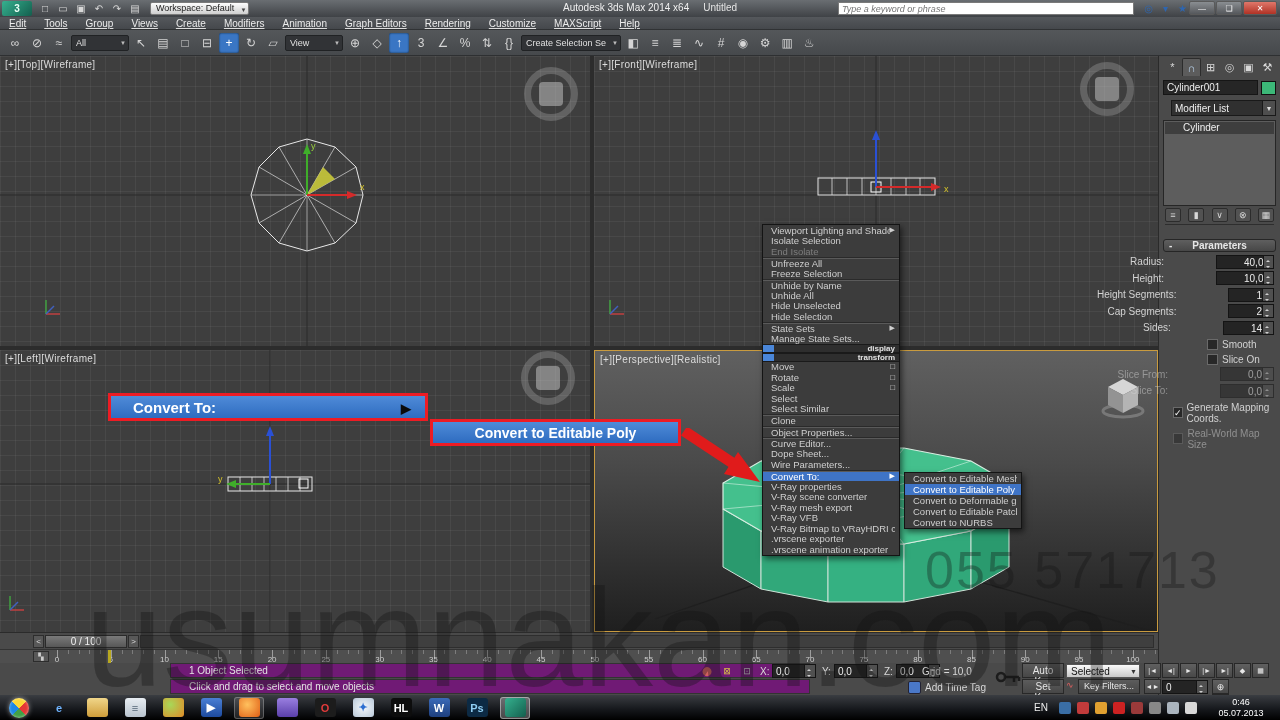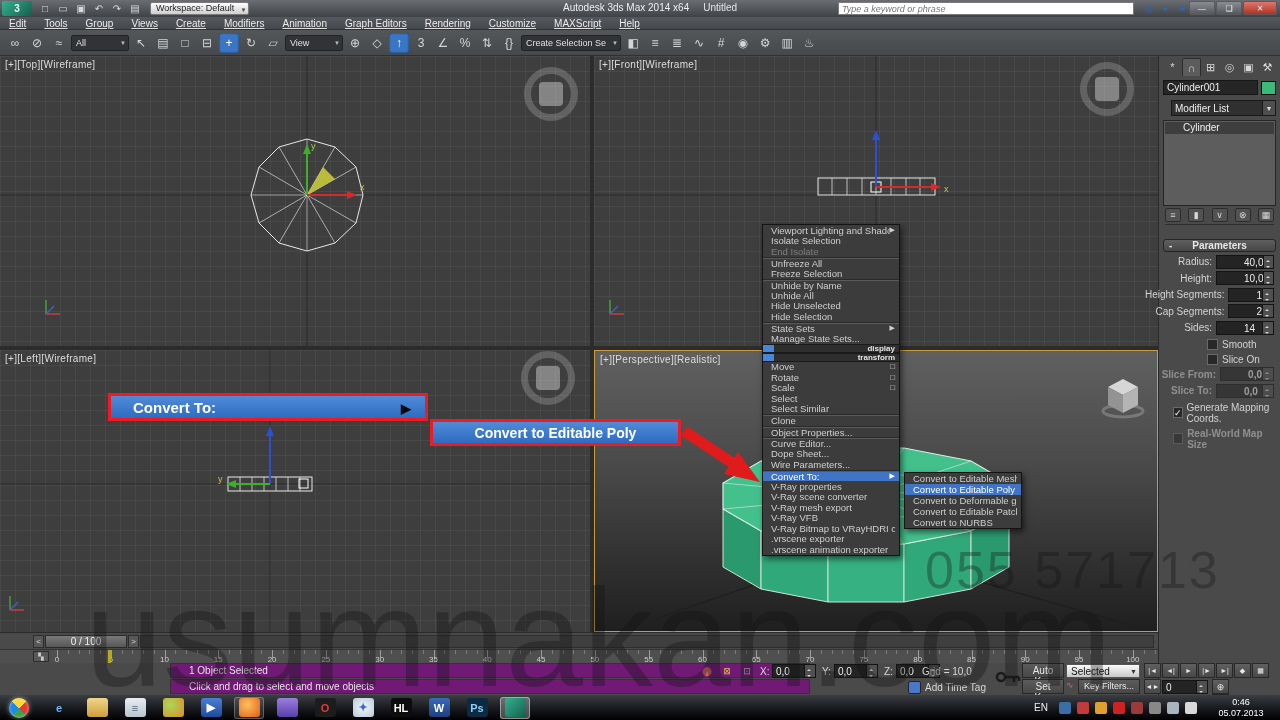--- a/index.html
+++ b/index.html
@@ -101,33 +101,33 @@
   #modlist .mlbtn{width:13px;height:100%;background:#4e4e4e;border-left:1px solid #191919;font-size:7px;display:flex;align-items:center;justify-content:center;color:#ddd;}
   #stackbox{margin:4px 4px 0 4px;height:86px;background:#5d5d5d;border:1px solid #262626;}
   .stackitem{height:12px;background:#3e3e3e;color:#f0f0f0;padding-left:18px;font-size:10px;line-height:12px;margin:1px;}
   #stacktools{display:flex;align-items:center;justify-content:space-between;margin:3px 6px 0 6px;height:16px;border-bottom:1px solid #2e2e2e;padding-bottom:3px;}
   .stool{width:16px;height:14px;background:#525252;border:1px solid #2c2c2c;border-radius:2px;
     display:flex;align-items:center;justify-content:center;font-size:9px;color:#d8d8d8;}
   #rollout{margin:14px 4px 0 4px;}
   #rollhead{height:13px;background:linear-gradient(#5f5f5f,#474747);border:1px solid #262626;border-radius:3px;
     text-align:center;font-weight:bold;color:#e6e6e6;line-height:12px;position:relative;}
   #rollhead .rminus{position:absolute;left:5px;top:0;font-weight:bold;}
-  .prow{display:flex;align-items:center;justify-content:flex-end;margin:2.5px 2px 0 0;}
+  .prow{display:flex;align-items:center;justify-content:flex-end;margin:2.5px 2px 0 0;gap:48px;}
   .plabel{color:#d2d2d2;margin-right:4px;white-space:nowrap;}
   .pfield{display:flex;width:58px;height:14px;background:#242424;border:1px solid #141414;padding-left:24px;}
   .pval{flex:1;color:#ececec;padding:1px 0 0 3px;font-size:10px;}
   .spin{width:11px;display:flex;flex-direction:column;border-left:1px solid #141414;}
   .spin i{flex:1;background:#505050;position:relative;}
   .spin i.up::after{content:"";position:absolute;left:2px;top:2px;border:2.5px solid transparent;border-bottom-color:#cfcfcf;}
   .spin i.dn::after{content:"";position:absolute;left:2px;top:4px;border:2.5px solid transparent;border-top-color:#cfcfcf;}
   .crow{display:flex;align-items:center;margin:4px 0 0 44px;}
   .crow.leftish{margin-left:10px;}
   .cb{width:11px;height:11px;background:#282828;border:1px solid #6a6a6a;color:#fff;font-size:9px;line-height:10px;text-align:center;margin-right:4px;}
   .cb.checked::after{content:"✓";}
-  .dim{opacity:.5;font-weight:bold;}
+  .dim{opacity:.5;}
   .clabel{color:#d2d2d2;}
 
   
   #timeline{position:absolute;left:0;top:632px;width:1158px;height:17px;background:#4a4a4a;z-index:10;border-top:1px solid #2b2b2b;}
   #quadlayout{position:absolute;left:2px;top:1px;width:29px;height:28px;background:#37404e;border:1px solid #20262e;
     display:grid;grid-template:1fr 1fr / 1fr 1fr;gap:2px;padding:2px;z-index:11;}
   #quadlayout i{background:#5d8ed0;}
   .tsbtn{position:absolute;top:2px;width:11px;height:13px;background:#585858;border:1px solid #2d2d2d;color:#ddd;
     font-size:8px;text-align:center;line-height:12px;}
   #tshandle{position:absolute;left:45px;top:2px;width:82px;height:13px;background:linear-gradient(#7a7a7a,#575757);

